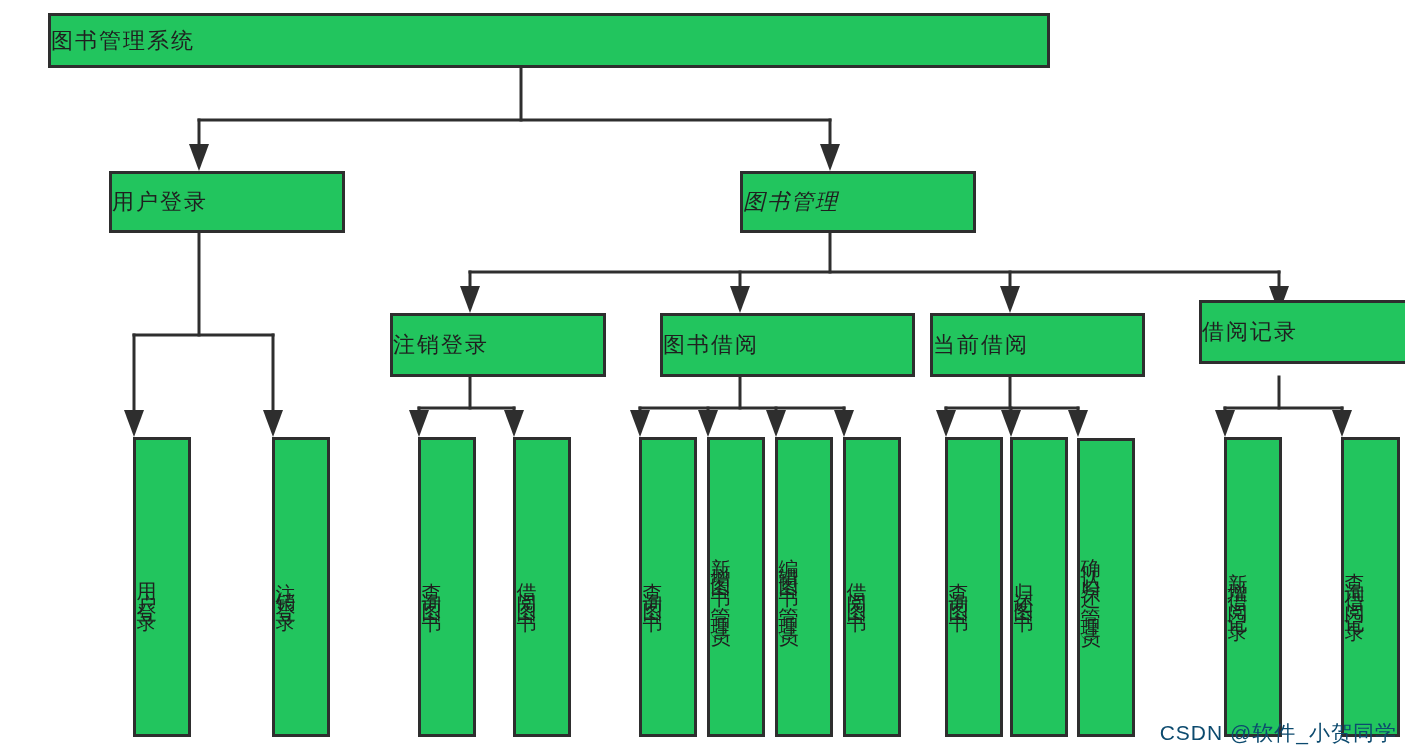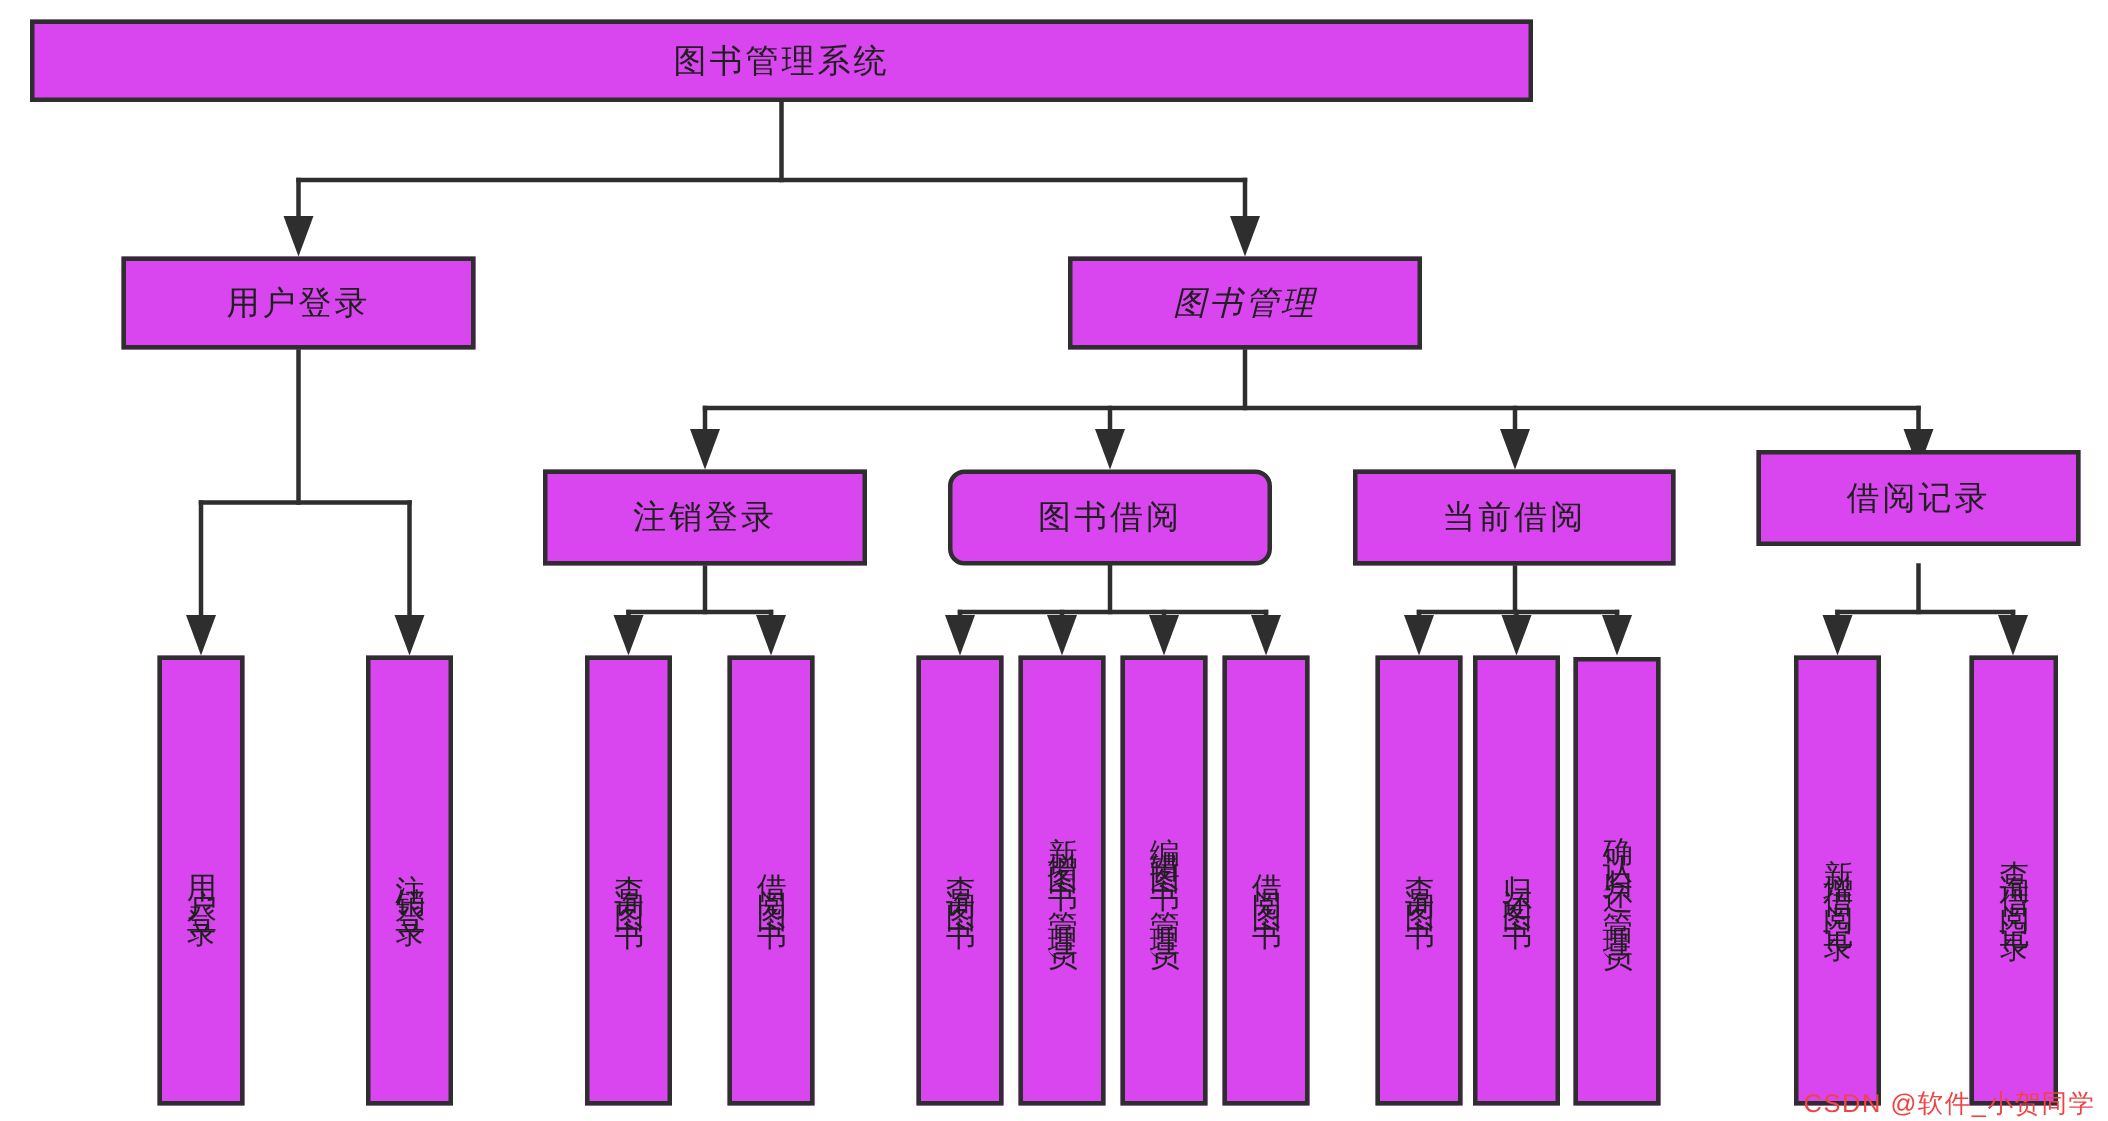--- a/index.html
+++ b/index.html
@@ -15,48 +15,49 @@
     position: absolute;
     left: 0; top: 0;
     width: 1405px; height: 747px;
     z-index: 1;
   }
   .wires line { stroke: #2e2e2e; stroke-width: 3; stroke-linecap: square; }
   .wires polygon { fill: #2e2e2e; }
   .box {
     position: absolute;
     box-sizing: border-box;
-    background: #d946ef;
+    background: #22c55e;
     border: 3px solid #2e2e2e;
     display: flex;
     align-items: center;
-    justify-content: center;
+    justify-content: flex-start;
     color: #1f1f1f;
     z-index: 2;
+    margin-left: 28px;
   }
   .hlabel {
     font-size: 22px;
     letter-spacing: 2px;
     white-space: nowrap;
   }
   .vtext {
     writing-mode: vertical-rl;
     text-orientation: mixed;
     font-size: 20px;
     line-height: 1.1;
     letter-spacing: 10px;
     color: #1f1f1f;
   }
   .watermark {
     position: absolute;
     right: 8px;
     bottom: 0px;
-    font-size: 17px;
+    font-size: 21px;
     letter-spacing: 1px;
-    color: #ef4444;
+    color: #0c4a6e;
     z-index: 3;
     white-space: nowrap;
   }
 </style>
 </head>
 <body>
 
 <div class="canvas">
 
   <svg class="wires" viewBox="0 0 1405 747" aria-hidden="true">
@@ -142,21 +143,21 @@
   <div class="box" style="left:81px; top:171px; width:236px; height:62px;">
     <span class="hlabel">用户登录</span>
   </div>
   <div class="box" style="left:712px; top:171px; width:236px; height:62px;font-style:italic;">
     <span class="hlabel">图书管理</span>
   </div>
 
   <div class="box" style="left:362px; top:313px; width:216px; height:64px;">
     <span class="hlabel">注销登录</span>
   </div>
-  <div class="box" style="left:632px; top:313px; width:216px; height:64px;border-radius:11px;">
+  <div class="box" style="left:632px; top:313px; width:255px; height:64px;">
     <span class="hlabel">图书借阅</span>
   </div>
   <div class="box" style="left:902px; top:313px; width:215px; height:64px;">
     <span class="hlabel">当前借阅</span>
   </div>
   <div class="box" style="left:1171px; top:300px; width:216px; height:64px;">
     <span class="hlabel">借阅记录</span>
   </div>
 
   <div class="box" style="left:105px; top:437px; width:58px; height:300px;">

